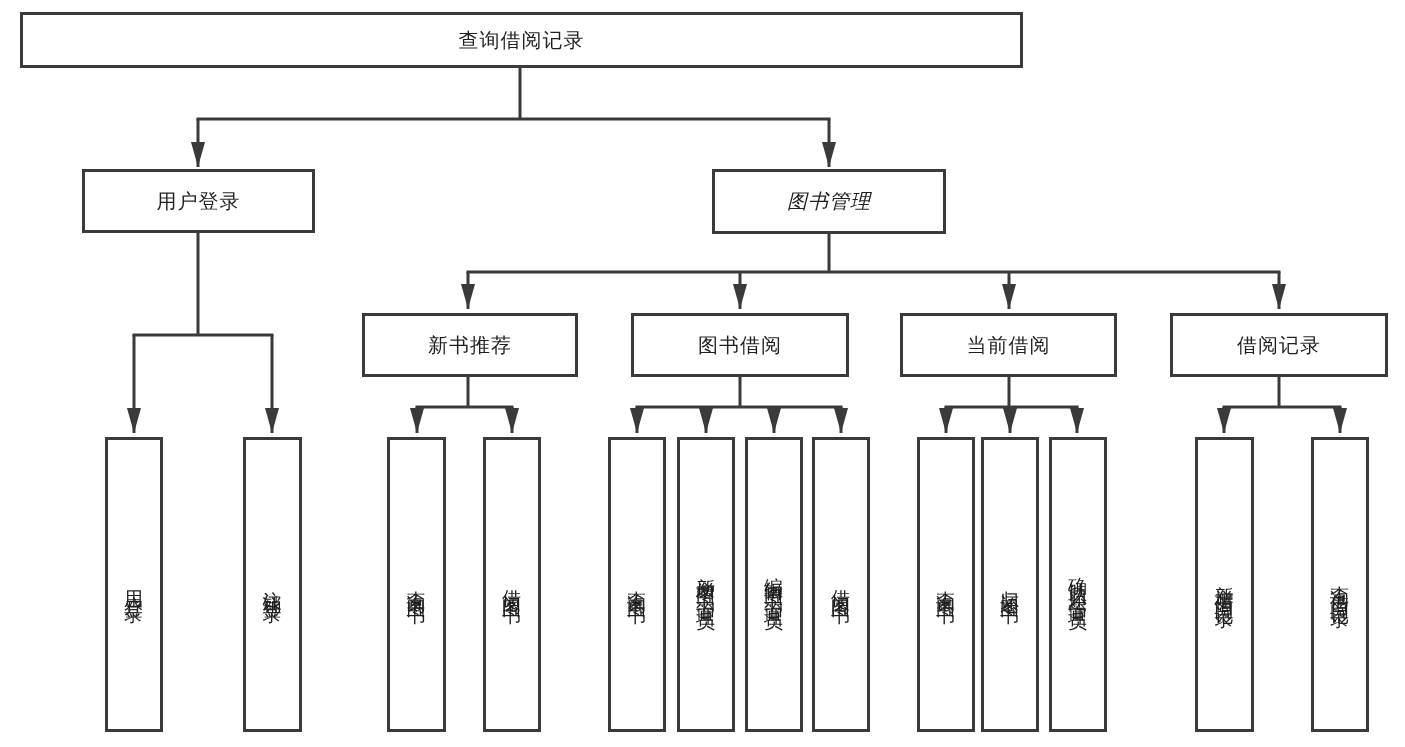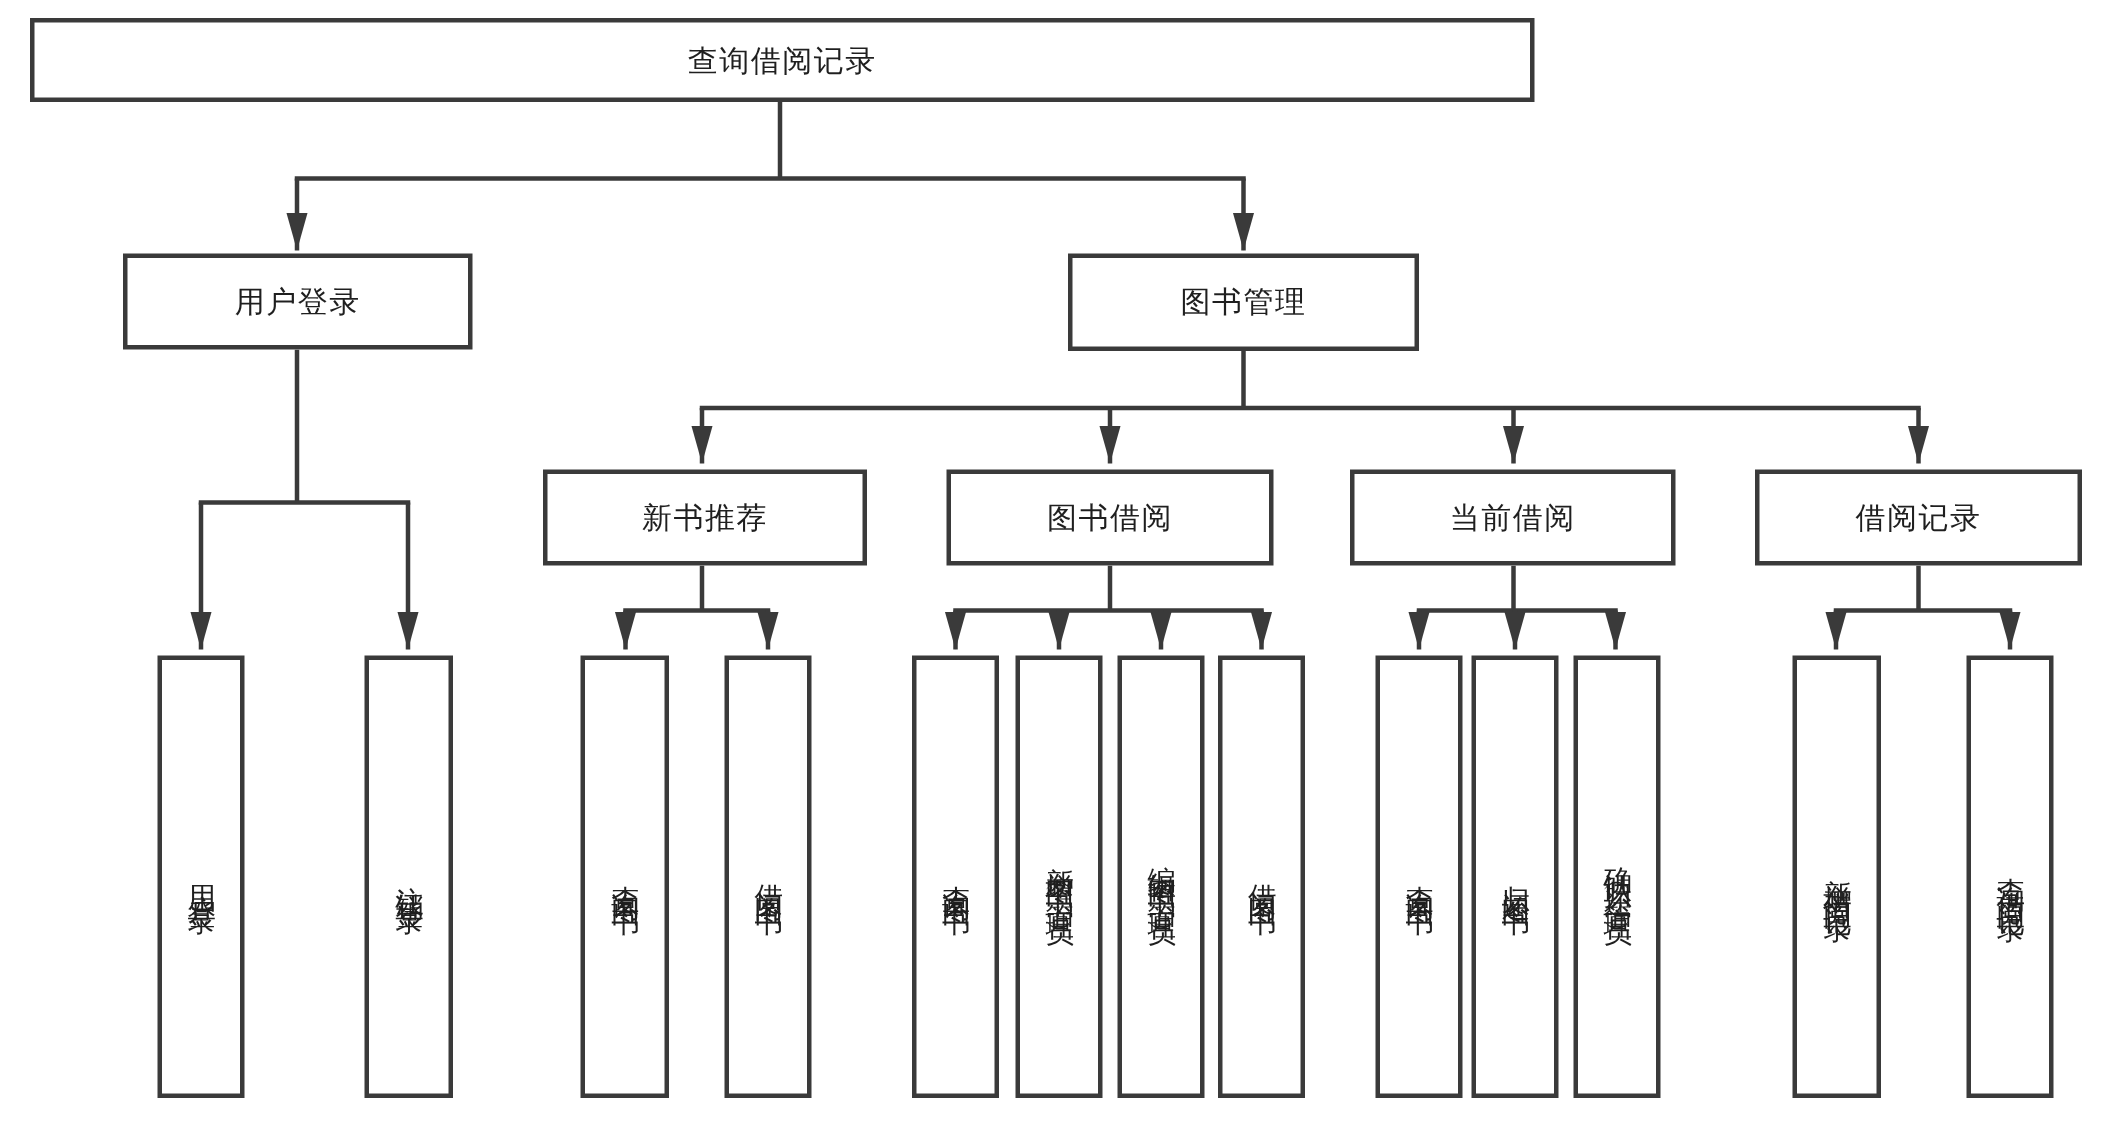--- a/index.html
+++ b/index.html
@@ -115,21 +115,21 @@
     </g>
   </svg>
 
   <div class="node hnode" style="left:20px; top:12px; width:1003px; height:56px;">
     <span>查询借阅记录</span>
   </div>
 
   <div class="node hnode" style="left:82px; top:169px; width:233px; height:64px;">
     <span>用户登录</span>
   </div>
-  <div class="node hnode" style="left:712px; top:169px; width:234px; height:65px;">
+  <div class="node hnode" style="left:712px; top:169px; width:234px; height:65px;font-style:italic;">
     <span>图书管理</span>
   </div>
 
   <div class="node hnode" style="left:362px; top:313px; width:216px; height:64px;">
     <span>新书推荐</span>
   </div>
   <div class="node hnode" style="left:631px; top:313px; width:218px; height:64px;">
     <span>图书借阅</span>
   </div>
   <div class="node hnode" style="left:1170px; top:313px; width:218px; height:64px;">

